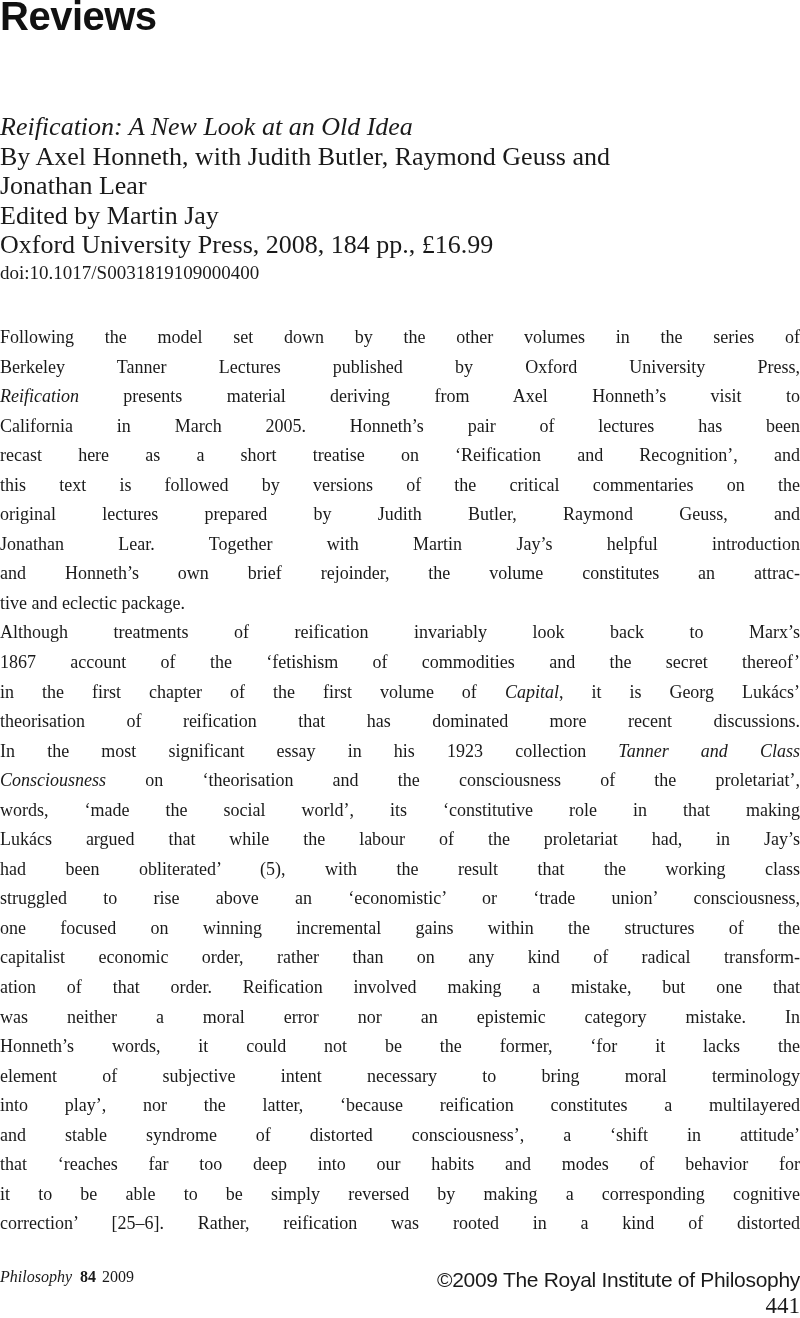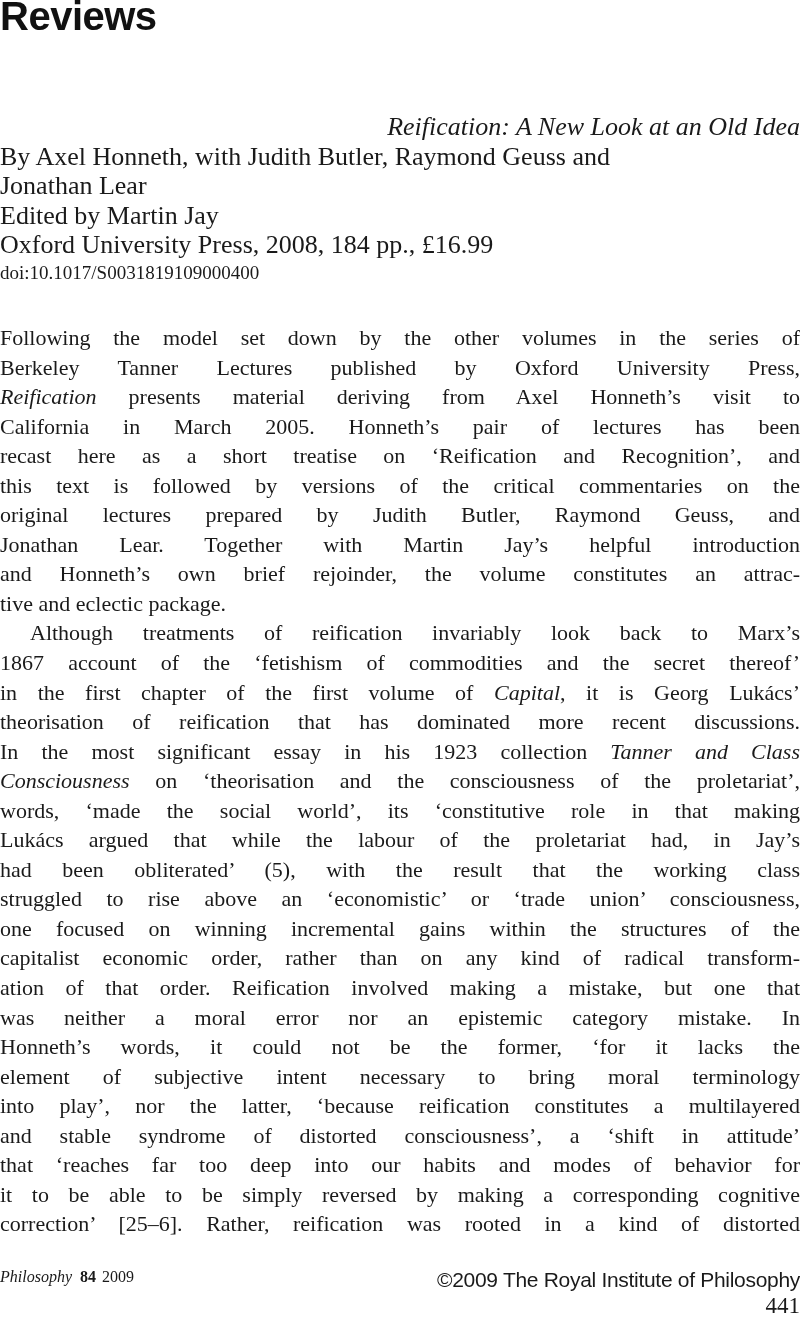--- a/index.html
+++ b/index.html
@@ -11,29 +11,29 @@
   }
   .biblio {
     position: absolute; left: 0; top: 112px; width: 800px;
     font-family: "Liberation Serif", serif; font-size: 26px; line-height: 29.6px;
   }
   .biblio .line { white-space: nowrap; }
   .biblio .it { font-style: italic; }
   .biblio .doi { font-size: 19px; line-height: 26px; }
   .body-text {
     position: absolute; left: 0; top: 323px; width: 800px;
-    font-family: "Liberation Serif", serif; font-size: 22px; line-height: 29.55px;
+    font-family: "Liberation Serif", serif; font-size: 18px; line-height: 29.55px;
   }
   .body-text .ln {
     display: block; height: 29.55px; white-space: nowrap; overflow: visible;
     text-align: justify; text-align-last: justify;
   }
   .body-text .ln.last { text-align-last: left; }
-  .body-text .ln.indent { padding-left: 30px; }
-  .it { font-style: italic; text-align: right; }
+  .body-text .ln.indent { }
+  .it { font-style: italic; }
   .footer-left {
     position: absolute; left: 0; top: 1268px;
     font-family: "Liberation Serif", serif; font-size: 16px;
   }
   .footer-left .vol { font-weight: bold; margin-left: 8px; }
   .footer-left .yr { margin-left: 6px; }
   .footer-right {
     position: absolute; right: 0; top: 1268px;
     font-family: "Liberation Sans", sans-serif; font-size: 21px; letter-spacing: -0.3px;
   }

